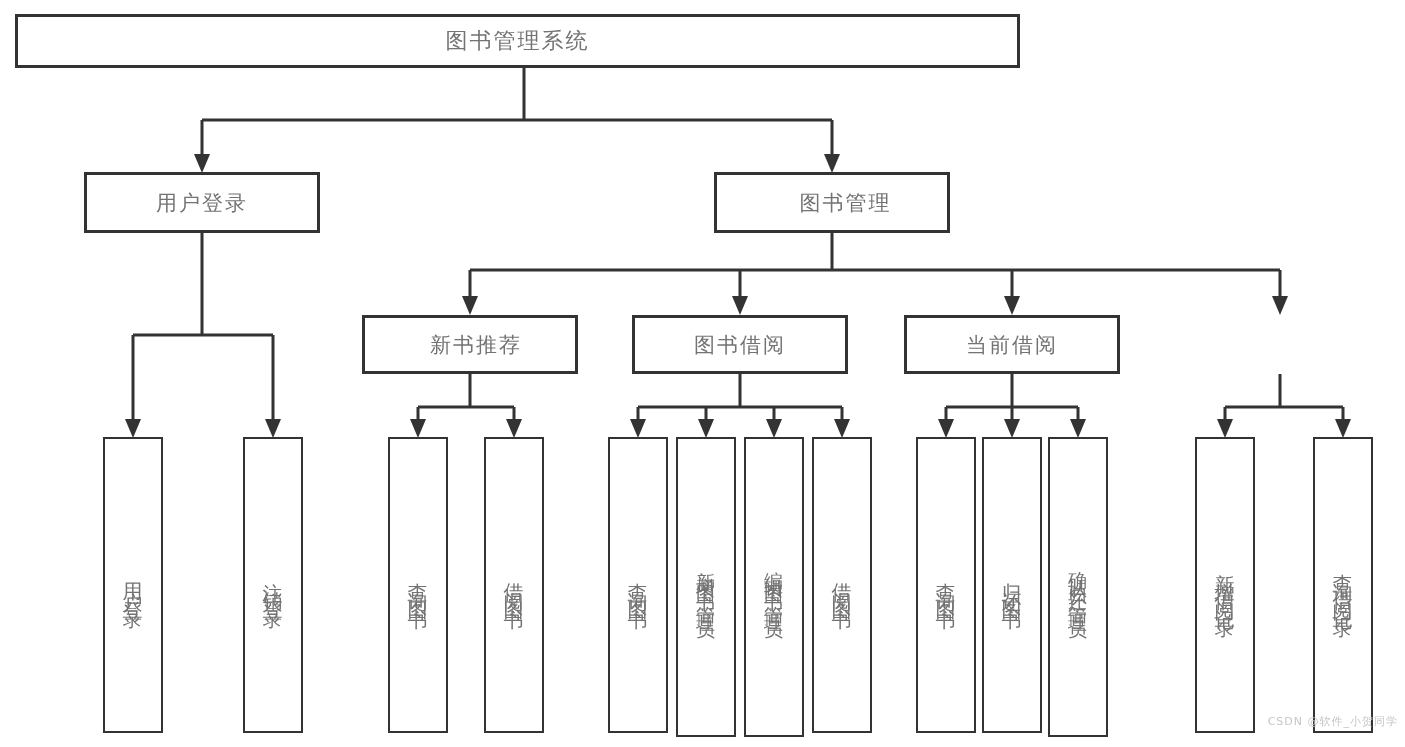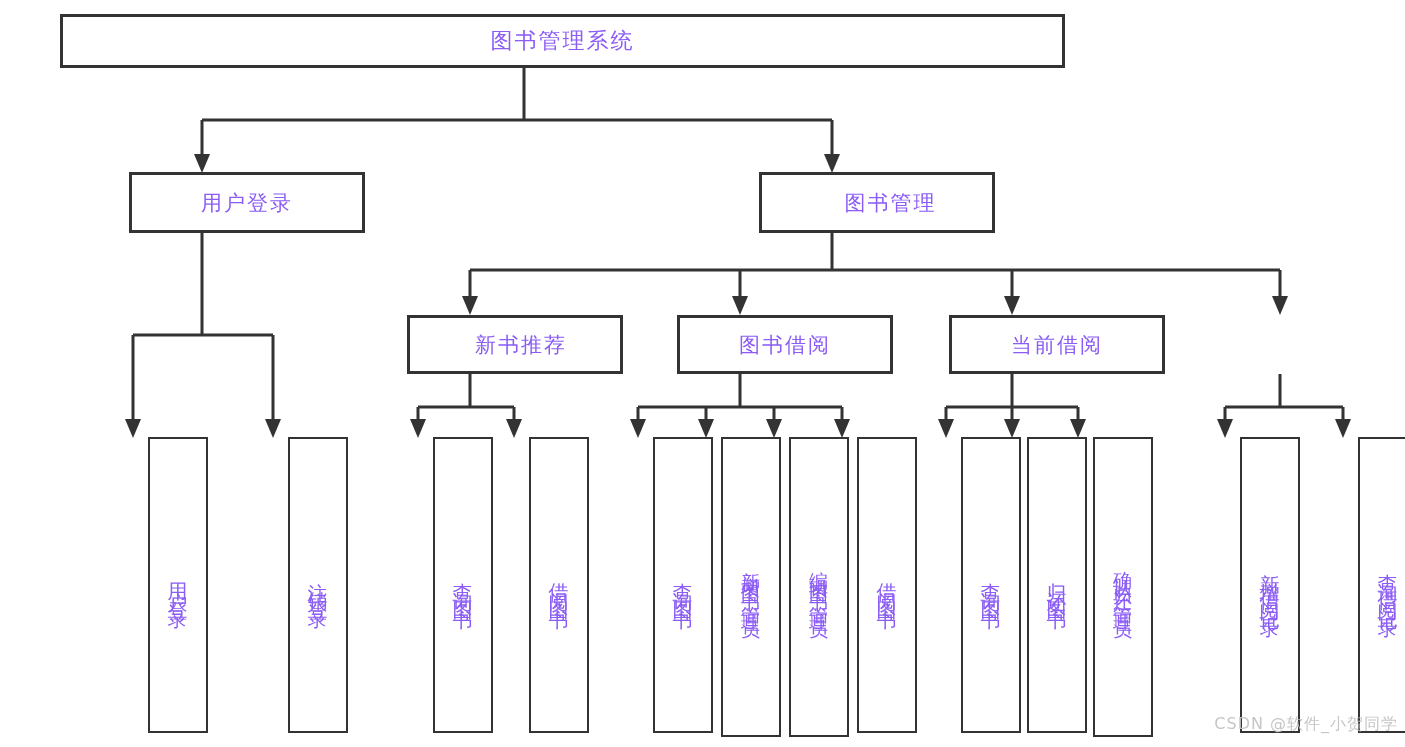--- a/index.html
+++ b/index.html
@@ -24,42 +24,41 @@
     height: 747px;
   }
   .node {
     position: absolute;
     box-sizing: border-box;
     background: #ffffff;
     border: 3px solid #333333;
     display: flex;
     align-items: center;
     justify-content: center;
-    color: #8b5cf6;
+    color: #737373;
     text-align: center;
     white-space: nowrap;
-    margin-left: 45px;
   }
   .lv1 { font-size: 22px; letter-spacing: 2px; }
   .lv2, .lv3 { font-size: 21px; letter-spacing: 2px; }
   .leaf {
     border-width: 2px;
     writing-mode: vertical-rl;
     text-orientation: mixed;
     font-size: 20px;
     letter-spacing: 9px;
     line-height: 1;
     white-space: normal;
   }
   .leaf.tight { letter-spacing: 7px; font-size: 19px; }
   .watermark {
     position: absolute;
     top: 714px;
     right: 7px;
-    font-size: 16px;
+    font-size: 11px;
     letter-spacing: 1px;
     color: rgba(195, 195, 195, 0.95);
     z-index: 5;
   }
 </style>
 </head>
 <body>
 
 <div class="canvas">
 

